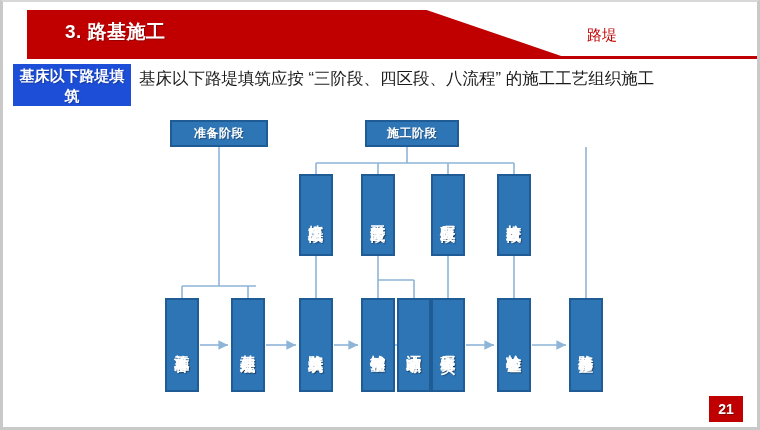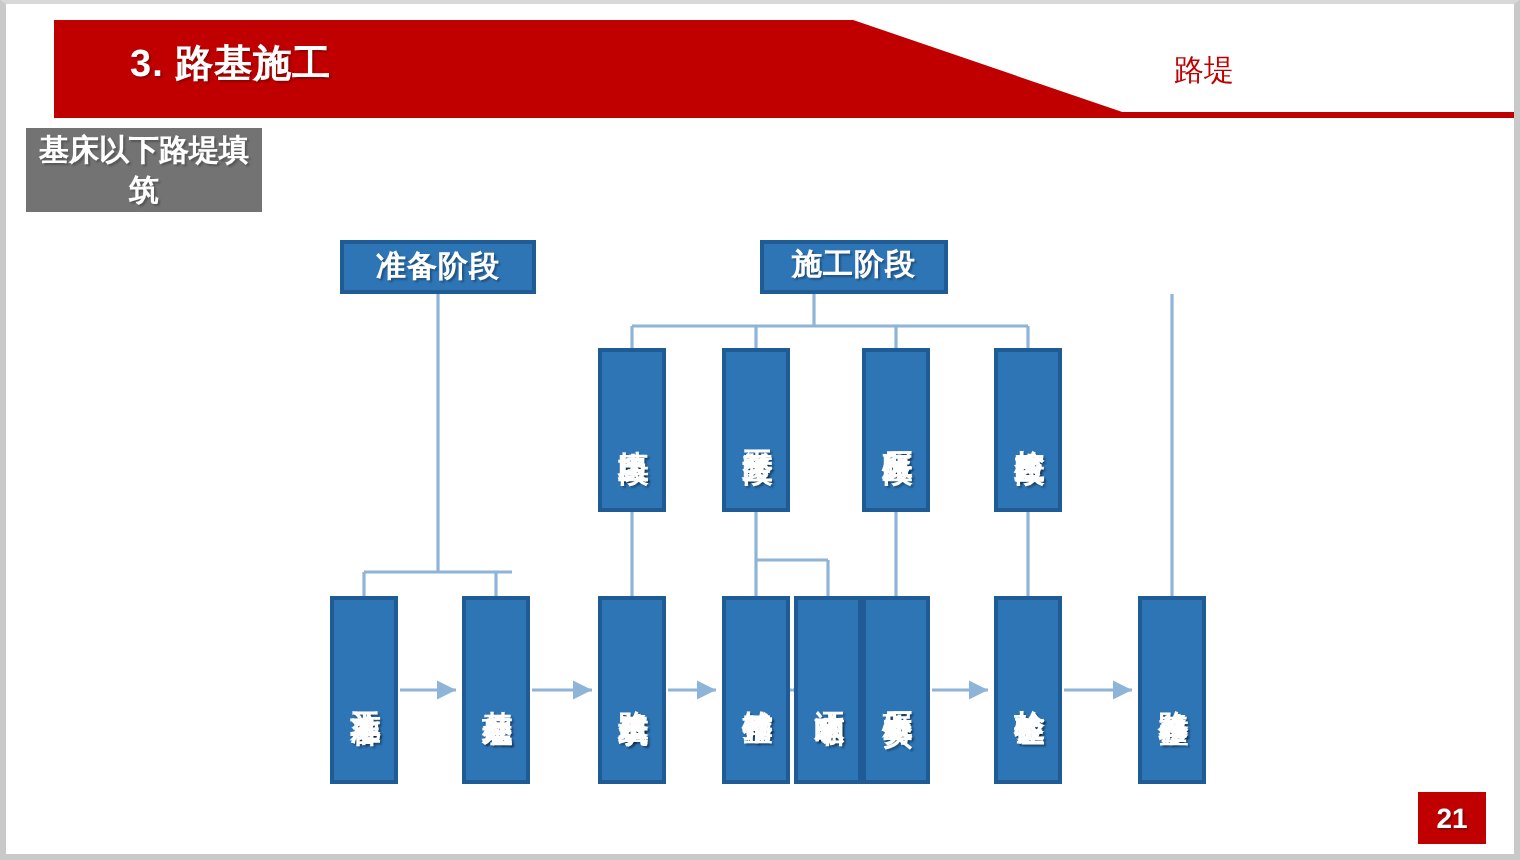--- a/index.html
+++ b/index.html
@@ -55,21 +55,21 @@
   #header-rule {
     left: 24px; top: 54px;
     width: 730px; height: 3px;
     background: #c00000;
   }
 
   
   #tag-box {
     left: 10px; top: 62px;
     width: 118px; height: 42px;
-    background: #737373;
+    background: #1d4ed8;
     color: #ffffff;
     font-size: 15px;
     font-weight: bold;
     line-height: 20px;
     text-align: center;
     padding-top: 2px;
     box-sizing: border-box;
     text-shadow: 1px 1px 1px rgba(0,0,0,.25);
   }
   #lead-text {
@@ -91,21 +91,21 @@
     border: 2px solid #1f5c96;
     color: #ffffff;
     font-weight: bold;
     display: flex;
     align-items: center;
     justify-content: center;
     box-sizing: border-box;
     text-shadow: 1px 1px 1px rgba(0,0,0,.30);
     line-height: 1.04;
   }
-  .node.stage { font-size: 15px; letter-spacing: 0.5px; }
+  .node.stage { font-size: 12px; letter-spacing: 0.5px; }
   .node.vert {
     font-size: 15px;
     writing-mode: vertical-rl;
     text-orientation: upright;
     letter-spacing: 1px;
     padding: 2px 0;
   }
 
   
   #page-badge {
@@ -127,20 +127,21 @@
 <div id="slide">
 
   <div id="header-band" class="layer">
     <div id="header-red-shape"></div>
     <div id="header-title">3. 路基施工</div>
     <div id="header-subtitle">路堤</div>
   </div>
   <div id="header-rule" class="layer"></div>
 
   <div id="tag-box" class="layer">基床以下路堤填筑</div>
+  <div id="lead-text" class="layer">基床以下路堤填筑应按 “三阶段、四区段、八流程” 的施工工艺组织施工</div>
 
   <div id="chart" class="layer">
 
     <svg width="754" height="430">
       <defs>
         <marker id="arr" markerWidth="7" markerHeight="7" refX="6" refY="3" orient="auto">
           <path d="M0,0 L6,3 L0,6 z" fill="#8eb4d8"></path>
         </marker>
       </defs>
       <g stroke="#8eb4d8" stroke-width="1.6" fill="none">
@@ -176,21 +177,21 @@
         <path d="M263,343 L293,343"></path>
         <path d="M331,343 L355,343"></path>
         <path d="M393,343 L392,343"></path>
         <path d="M429,343 L426,343"></path>
         <path d="M463,343 L491,343"></path>
         <path d="M529,343 L563,343"></path>
       </g>
     </svg>
 
     <div class="node stage" style="left:167px;top:118px;width:98px;height:27px;">准备阶段</div>
-    <div class="node stage" style="left:377px;top:118px;width:94px;height:27px;font-family:Liberation Mono, monospace;">施工阶段</div>
+    <div class="node stage" style="left:362px;top:118px;width:94px;height:27px;">施工阶段</div>
 
     <div class="node vert" style="left:296px;top:172px;width:34px;height:82px;">填土区段</div>
     <div class="node vert" style="left:358px;top:172px;width:34px;height:82px;">平整区段</div>
     <div class="node vert" style="left:428px;top:172px;width:34px;height:82px;">碾压区段</div>
     <div class="node vert" style="left:494px;top:172px;width:34px;height:82px;">检查区段</div>
 
     <div class="node vert" style="left:162px;top:296px;width:34px;height:94px;">施工准备</div>
     <div class="node vert" style="left:228px;top:296px;width:34px;height:94px;">基底处理</div>
     <div class="node vert" style="left:296px;top:296px;width:34px;height:94px;">路基填筑</div>
     <div class="node vert" style="left:358px;top:296px;width:34px;height:94px;">摊铺整平</div>

